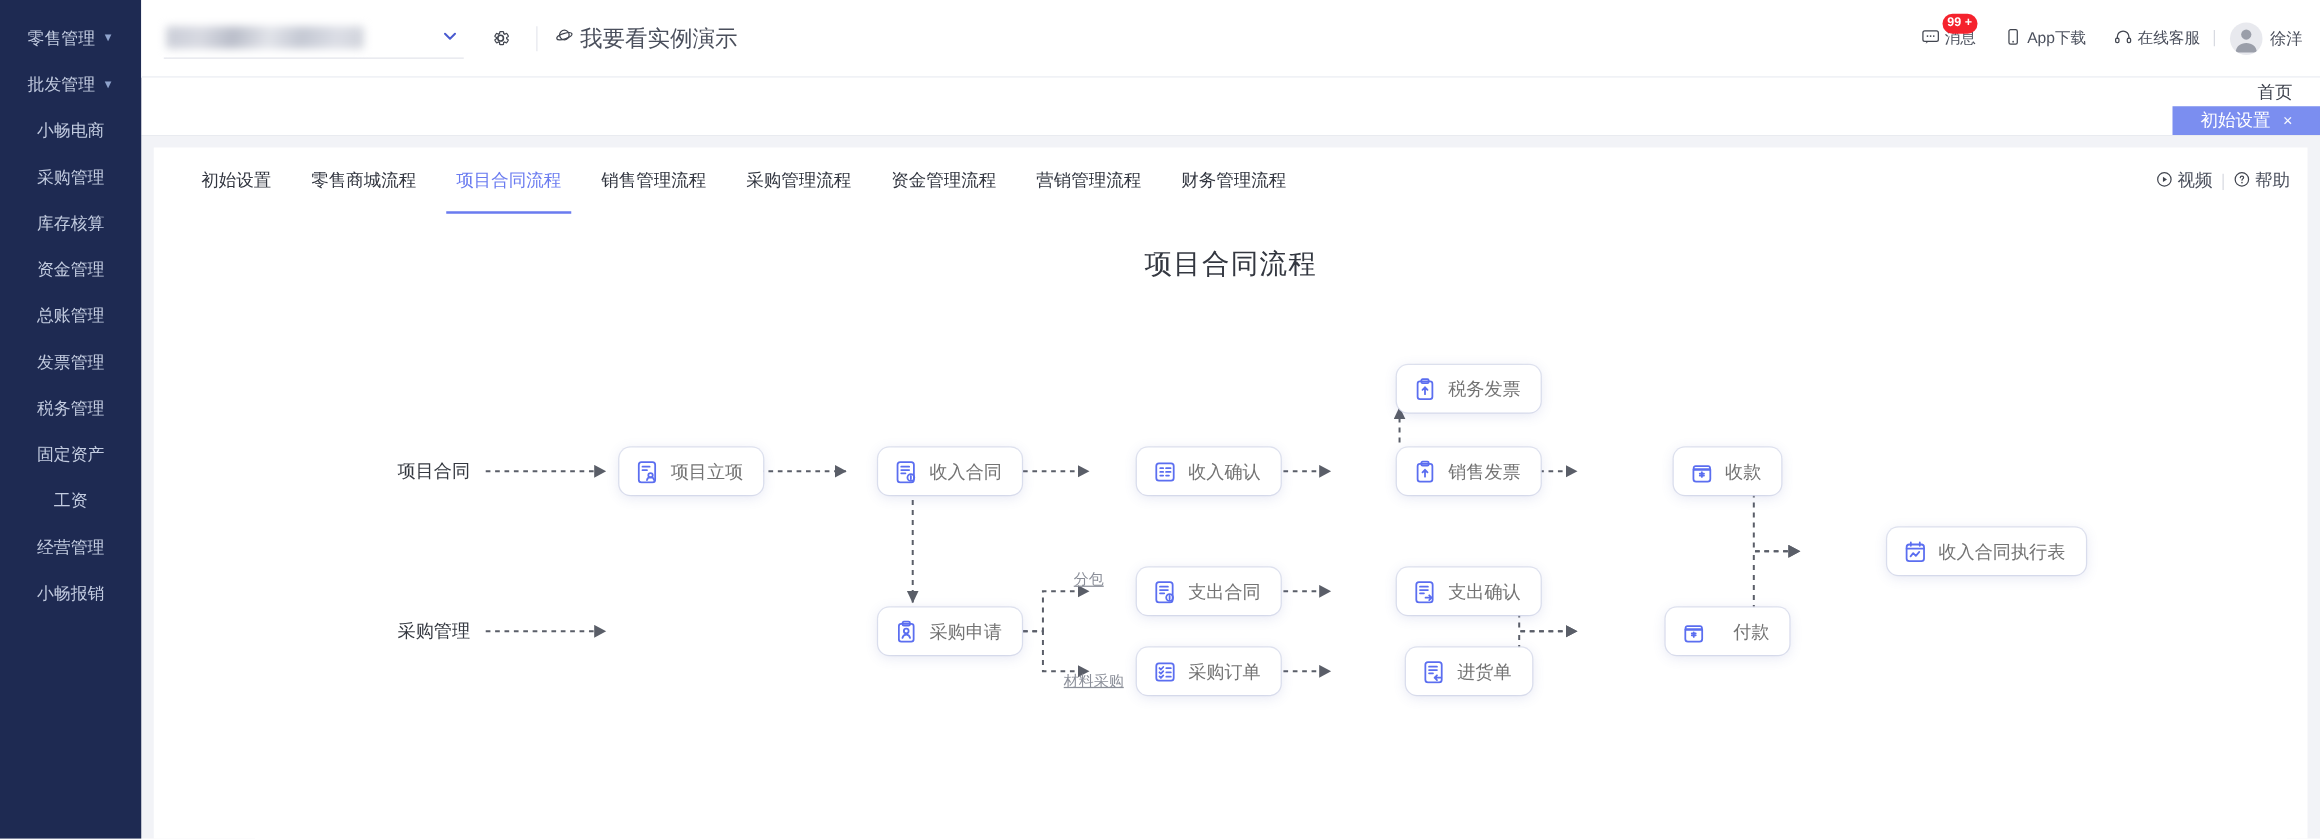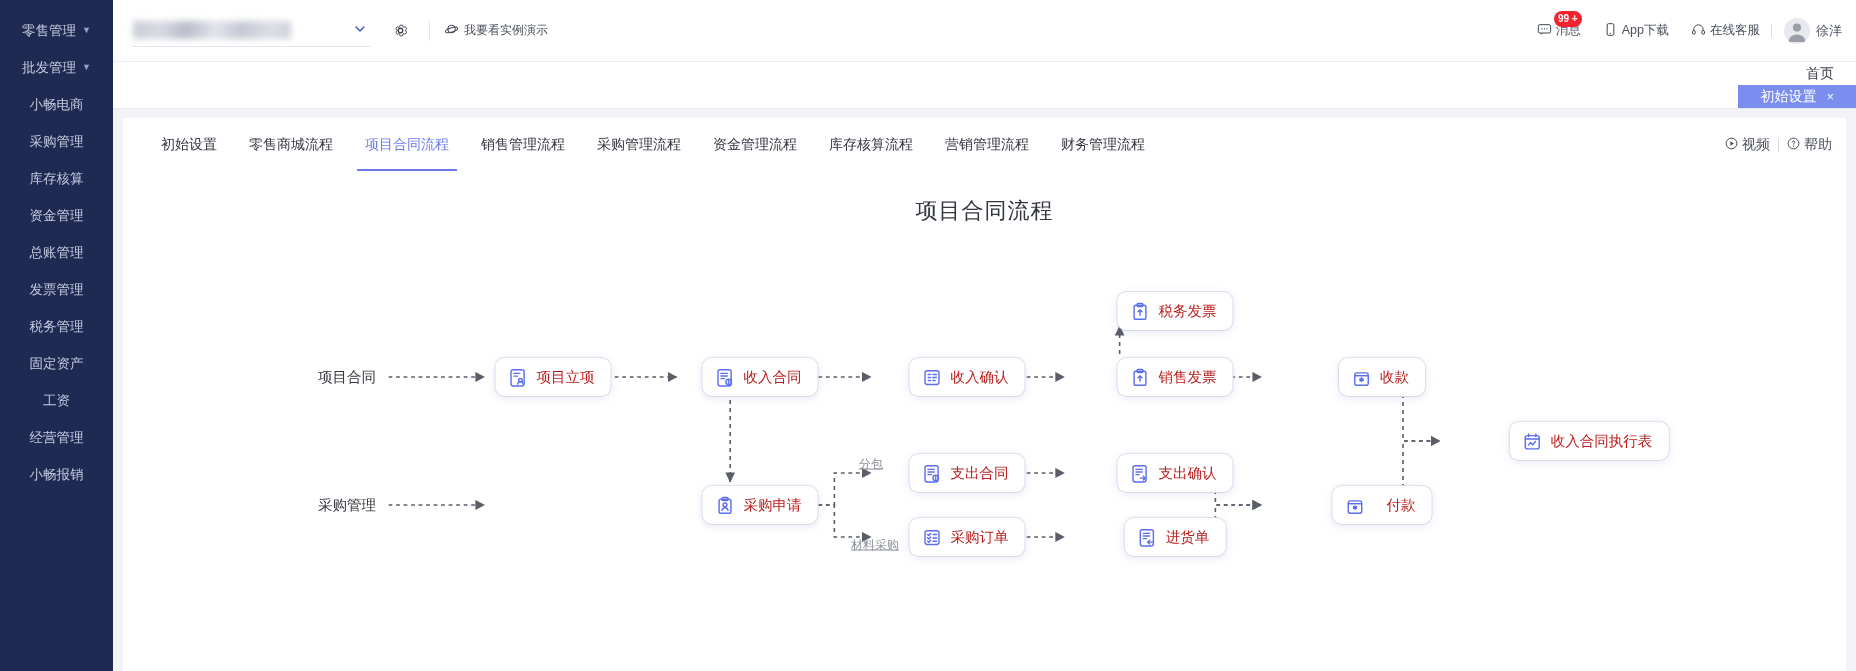--- a/index.html
+++ b/index.html
@@ -76,21 +76,21 @@
     width: 14px; height: 14px;
   }
   .gear-btn {
     width: 30px; height: 30px; margin-left: 14px;
     display: flex; align-items: center; justify-content: center;
     cursor: pointer;
   }
   .divider-v { width: 1px; height: 20px; background: #e6e8ee; margin: 0 14px; }
   .demo-link {
     display: flex; align-items: center; gap: 5px;
-    color: #4a4f5c; font-size: 12px; cursor: pointer; white-space: nowrap;
+    color: #4a4f5c; font-size: 18px; cursor: pointer; white-space: nowrap;
   }
   .topbar-right {
     margin-left: auto; display: flex; align-items: center; gap: 0;
   }
   .tb-item {
     display: flex; align-items: center; gap: 4px;
     color: #4a4f5c; font-size: 12.5px;
     padding: 0 11px; cursor: pointer; position: relative; white-space: nowrap;
   }
   .badge {
@@ -173,21 +173,21 @@
   .canvas { position: relative; width: 100%; height: 420px; margin-top: 8px; }
   .canvas svg.edges { position: absolute; inset: 0; width: 100%; height: 100%; }
 
   .node {
     position: absolute;
     display: flex; align-items: center; gap: 9px;
     height: 38px; padding: 0 16px 0 13px;
     background: #ffffff;
     border-radius: 9px;
     box-shadow: 0 2px 10px rgba(90,100,180,0.16), 0 0 0 1px rgba(225,228,240,0.9);
-    font-size: 14.5px; color: #b91c1c;
+    font-size: 14.5px; color: #737373;
     white-space: nowrap; cursor: pointer;
     transform: translate(-50%, -50%);
   }
   .node .nicon { width: 19px; height: 19px; flex: 0 0 19px; display:block; }
   .rowlabel {
     position: absolute; transform: translate(-50%, -50%);
     font-size: 14.5px; color: #33373f; white-space: nowrap;
   }
   .edgelabel {
     position: absolute; transform: translate(-50%, -50%);
@@ -343,23 +343,20 @@
           <div class="subtab">
             <span>销售管理流程</span>
           </div>
           <div class="subtab">
             <span>采购管理流程</span>
           </div>
           <div class="subtab">
             <span>资金管理流程</span>
           </div>
           <div class="subtab">
-            <span>库存核算流程</span>
-          </div>
-          <div class="subtab">
             <span>营销管理流程</span>
           </div>
           <div class="subtab">
             <span>财务管理流程</span>
           </div>
           <div class="subtabs-right" id="subtabs-right">
             <div class="mini-link">
               <span><svg viewBox="0 0 16 16" width="13" height="13">
                   <circle cx="8" cy="8" r="6.6" fill="none" stroke="#41454f" stroke-width="1.2"></circle>
                   <path d="M6.6 5.3l4 2.7-4 2.7z" fill="#41454f"></path>

